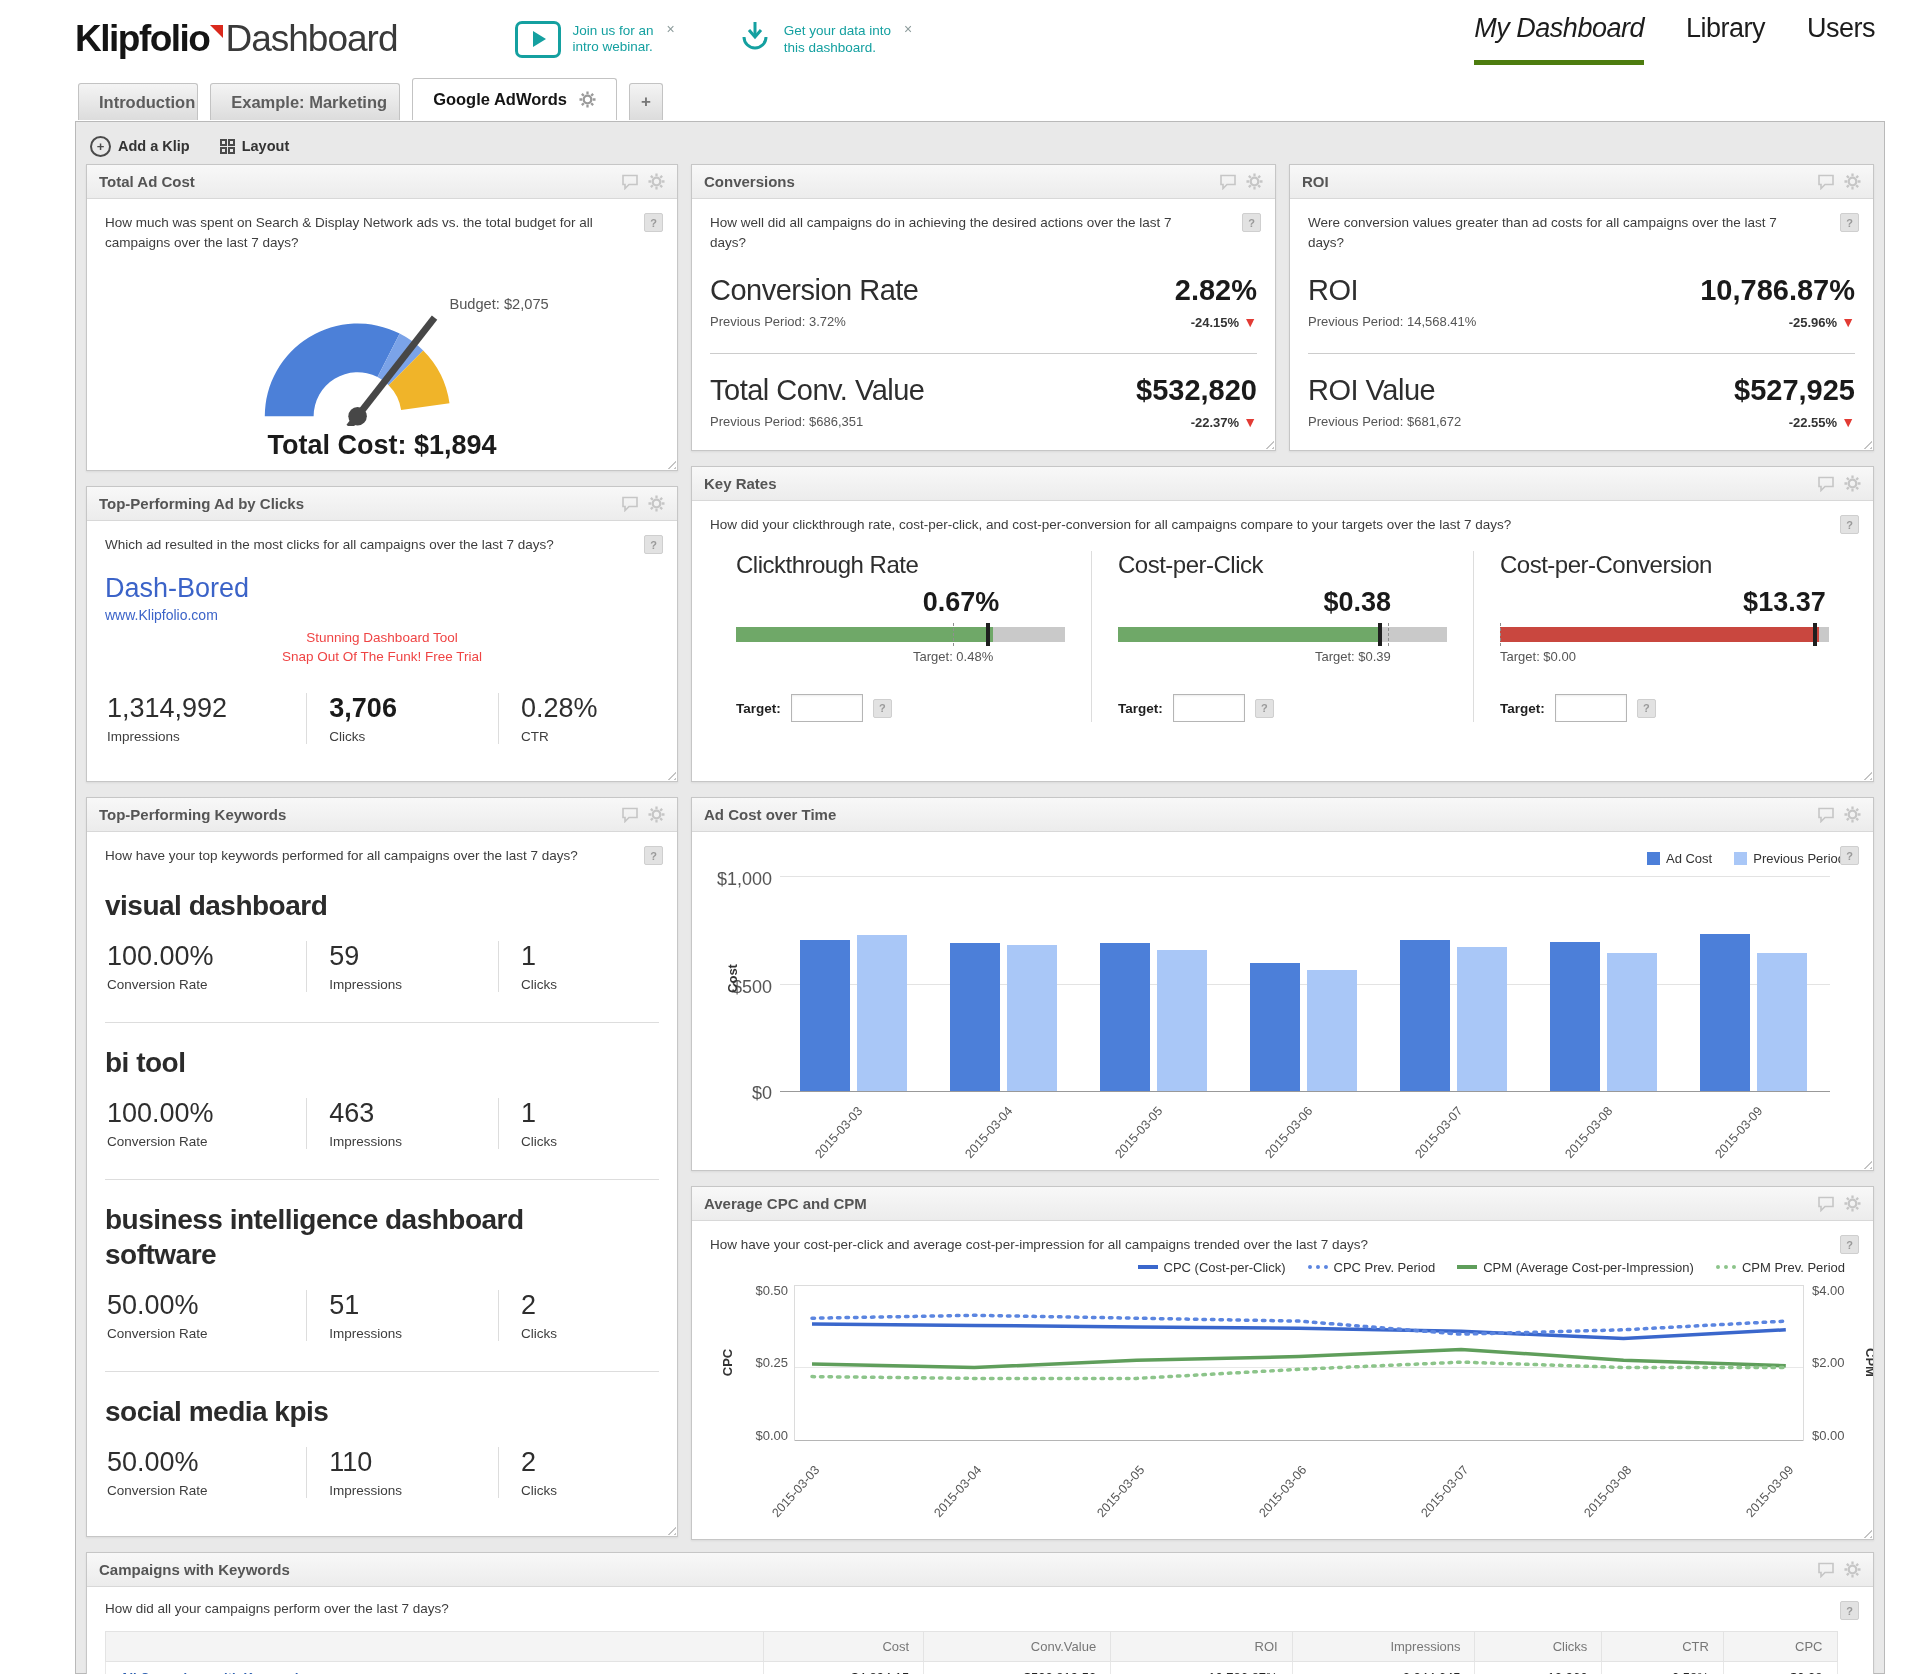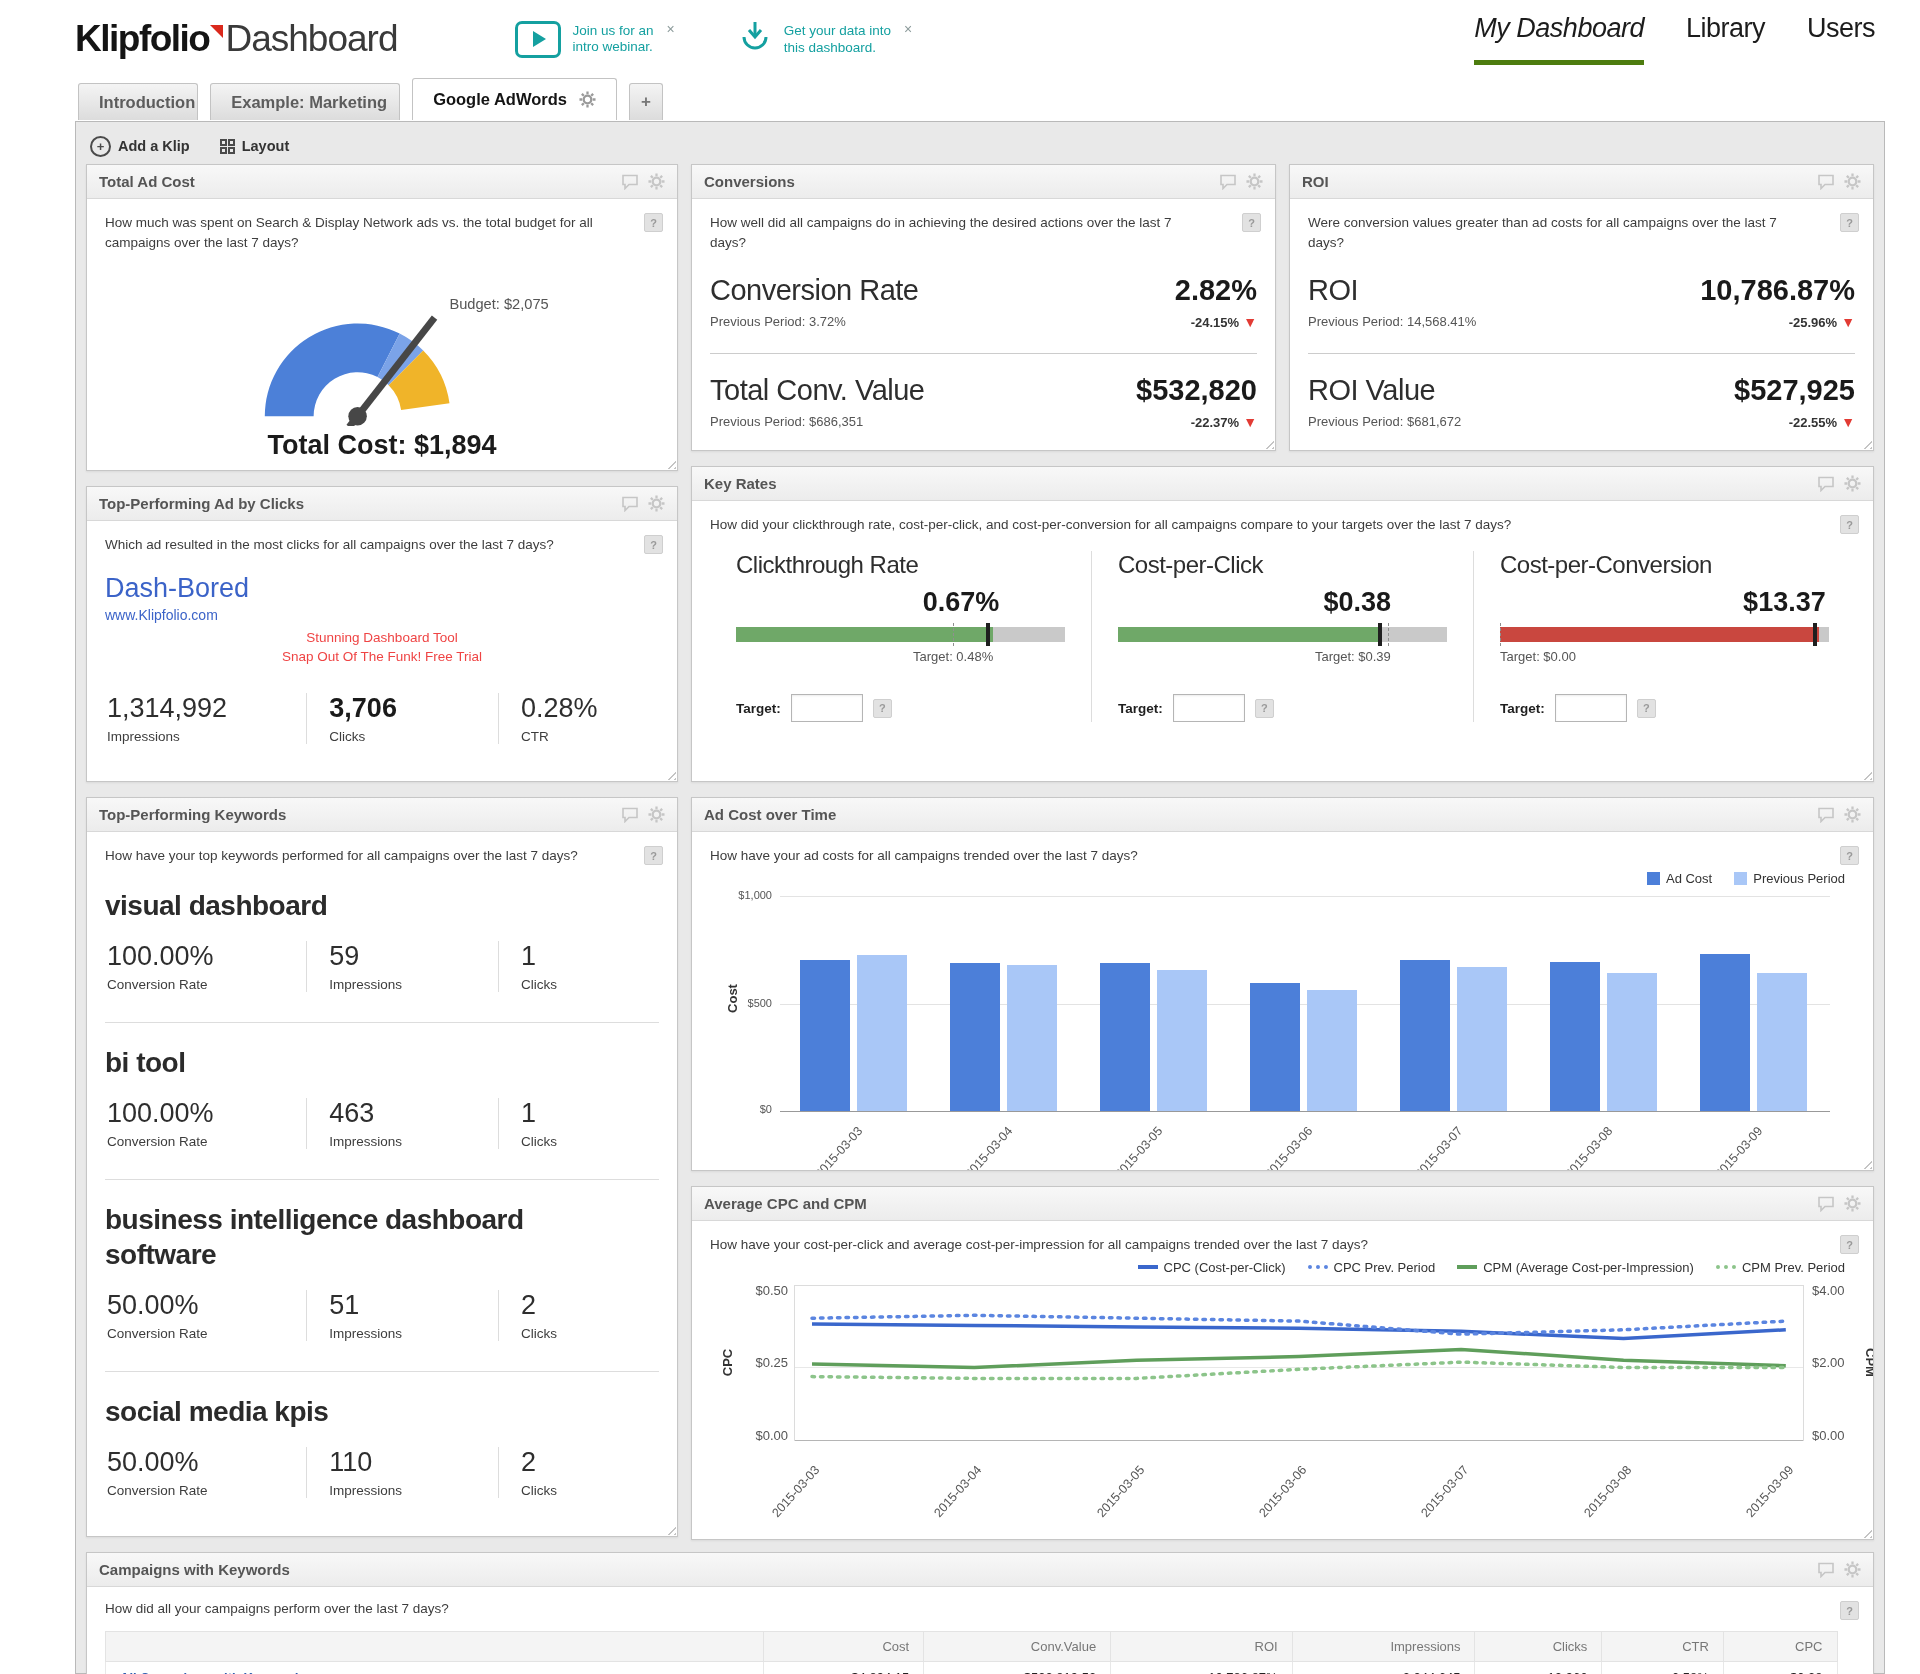--- a/index.html
+++ b/index.html
@@ -104,21 +104,21 @@
   .lgi{display:inline-flex;align-items:center;gap:6px;}
   .sw{display:inline-block;width:13px;height:13px;}
   .swl{display:inline-block;width:20px;border-top:4px solid;}
   .swl.dot{border-top-style:dotted;}
   .xlab{position:absolute;top:12px;width:90px;text-align:right;font-size:12.5px;color:#555;transform:rotate(-48deg);transform-origin:100% 0;white-space:nowrap;}
 
   
   .plotwrap{position:relative;margin-left:70px;width:1050px;}
   #adcost-plot{position:relative;height:215px;border-bottom:1px solid #999;background-image:linear-gradient(#e3e3e3 1px,transparent 1px);background-size:100% 108px;}
   .vbar{position:absolute;bottom:0;width:50px;}
-  .yt{position:absolute;left:-70px;width:62px;text-align:right;font-size:11px;color:#555;}
+  .yt{position:absolute;left:-70px;width:62px;text-align:right;font-size:18px;color:#555;}
   .yt0{top:-7px;}.yt1{top:101px;}.yt2{top:207px;}
   .vax{position:absolute;left:-62px;top:44%;transform:rotate(-90deg);font-weight:bold;font-size:13px;color:#333;}
   .xlabels{position:relative;height:62px;margin-left:70px;width:1050px;}
 
   
   .lcwrap{position:relative;margin-left:84px;width:899px;}
   .lyt{position:absolute;left:-52px;width:46px;text-align:right;font-size:13px;color:#555;}
   .ryt{position:absolute;left:1018px;width:50px;text-align:left;font-size:13px;color:#555;}
   .ly0{top:-2px;}.ly1{top:70px;}.ly2{top:143px;}
   .vax-l{position:absolute;left:-80px;top:42%;transform:rotate(-90deg);font-weight:bold;font-size:13px;color:#333;}
@@ -558,21 +558,20 @@
                 </svg>
               <svg width="17" height="17" viewBox="0 0 18 18">
                   <g stroke="#c6c6c6" stroke-width="2.4" fill="none">
                     <circle cx="9" cy="9" r="4"></circle>
                     <path d="M9 0.5v3M9 14.5v3M0.5 9h3M14.5 9h3M3 3l2.1 2.1M12.9 12.9L15 15M15 3l-2.1 2.1M5.1 12.9L3 15"></path>
                   </g>
                 </svg>
             </span>
           </div>
           <div class="pbody">
-            <div class="q">How have your ad costs for all campaigns trended over the last 7 days?</div>
             <span class="help abs">?</span>
             <div class="legend" id="adcost-legend">
                 <span class="lgi">
                   <i class="sw" style="background: rgb(76, 127, 217);"></i>
                   <span>Ad Cost</span>
                 </span>
                 <span class="lgi">
                   <i class="sw" style="background: rgb(169, 199, 247);"></i>
                   <span>Previous Period</span>
                 </span>

